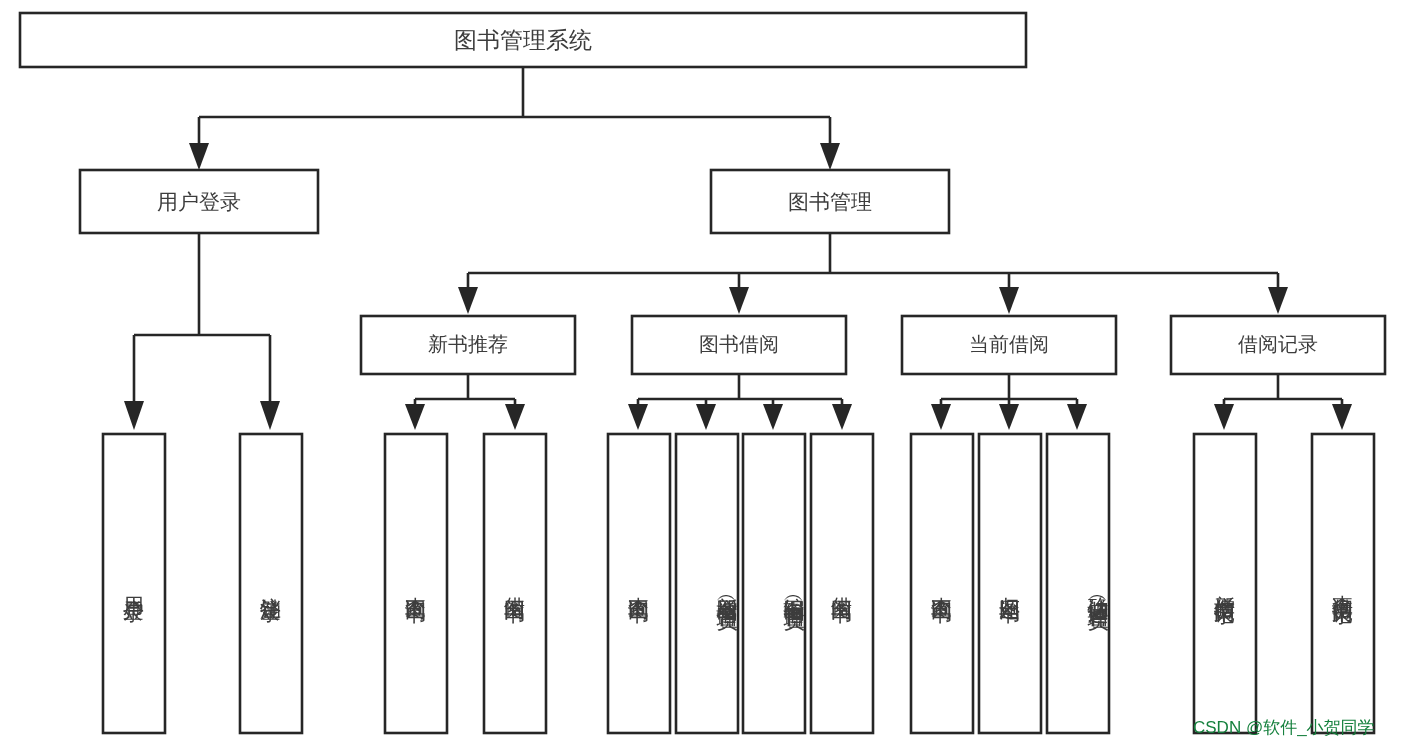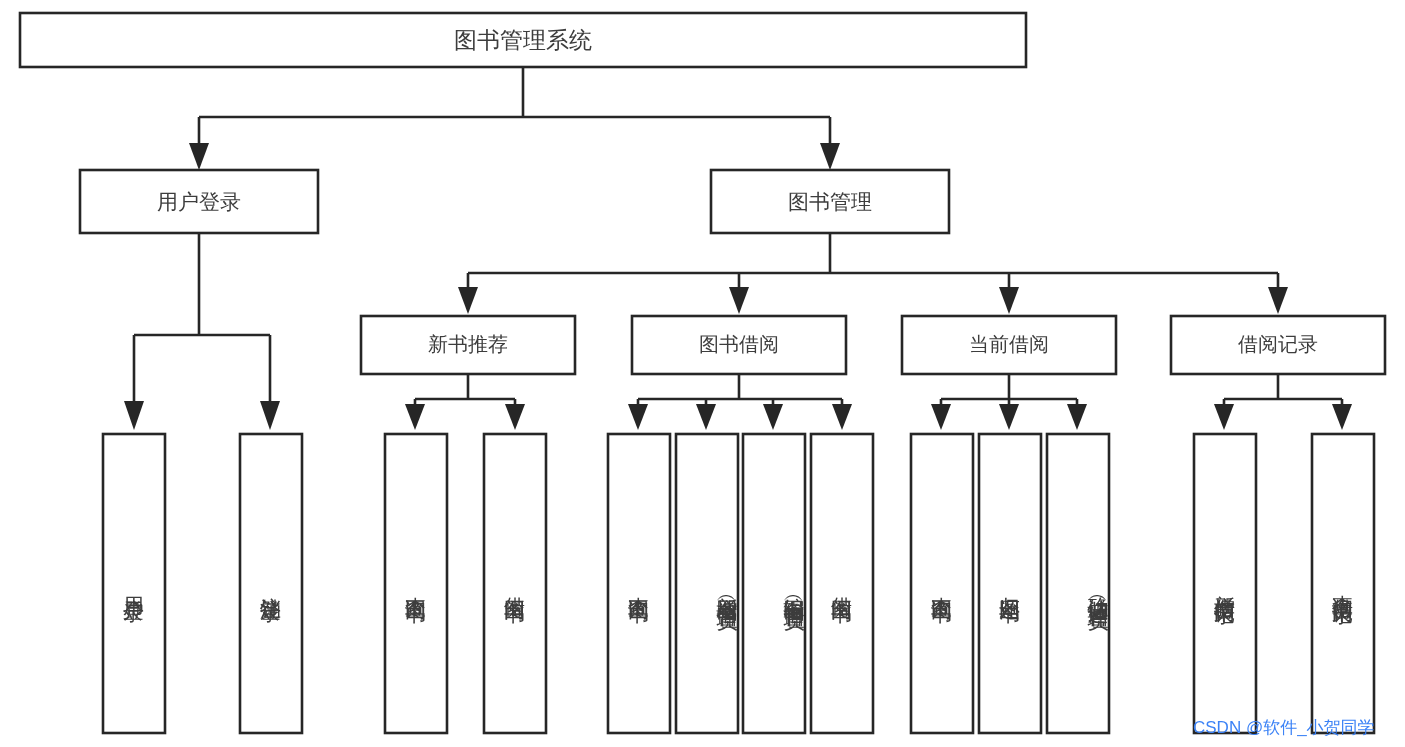--- a/index.html
+++ b/index.html
@@ -31,21 +31,21 @@
     letter-spacing:2px;
     line-height:1;
     text-align:center;
     white-space:nowrap;
     pointer-events:none;
   }
   .watermark{
     position:absolute;
     font-family:"Liberation Sans","DejaVu Sans",sans-serif;
     font-size:17px;
-    color:#3b82f6;
+    color:#15803d;
     white-space:nowrap;
   }
 </style>
 </head>
 <body>
 
 <div id="diagram-root">
 
   <svg id="tree" viewBox="0 0 1405 747">
 

